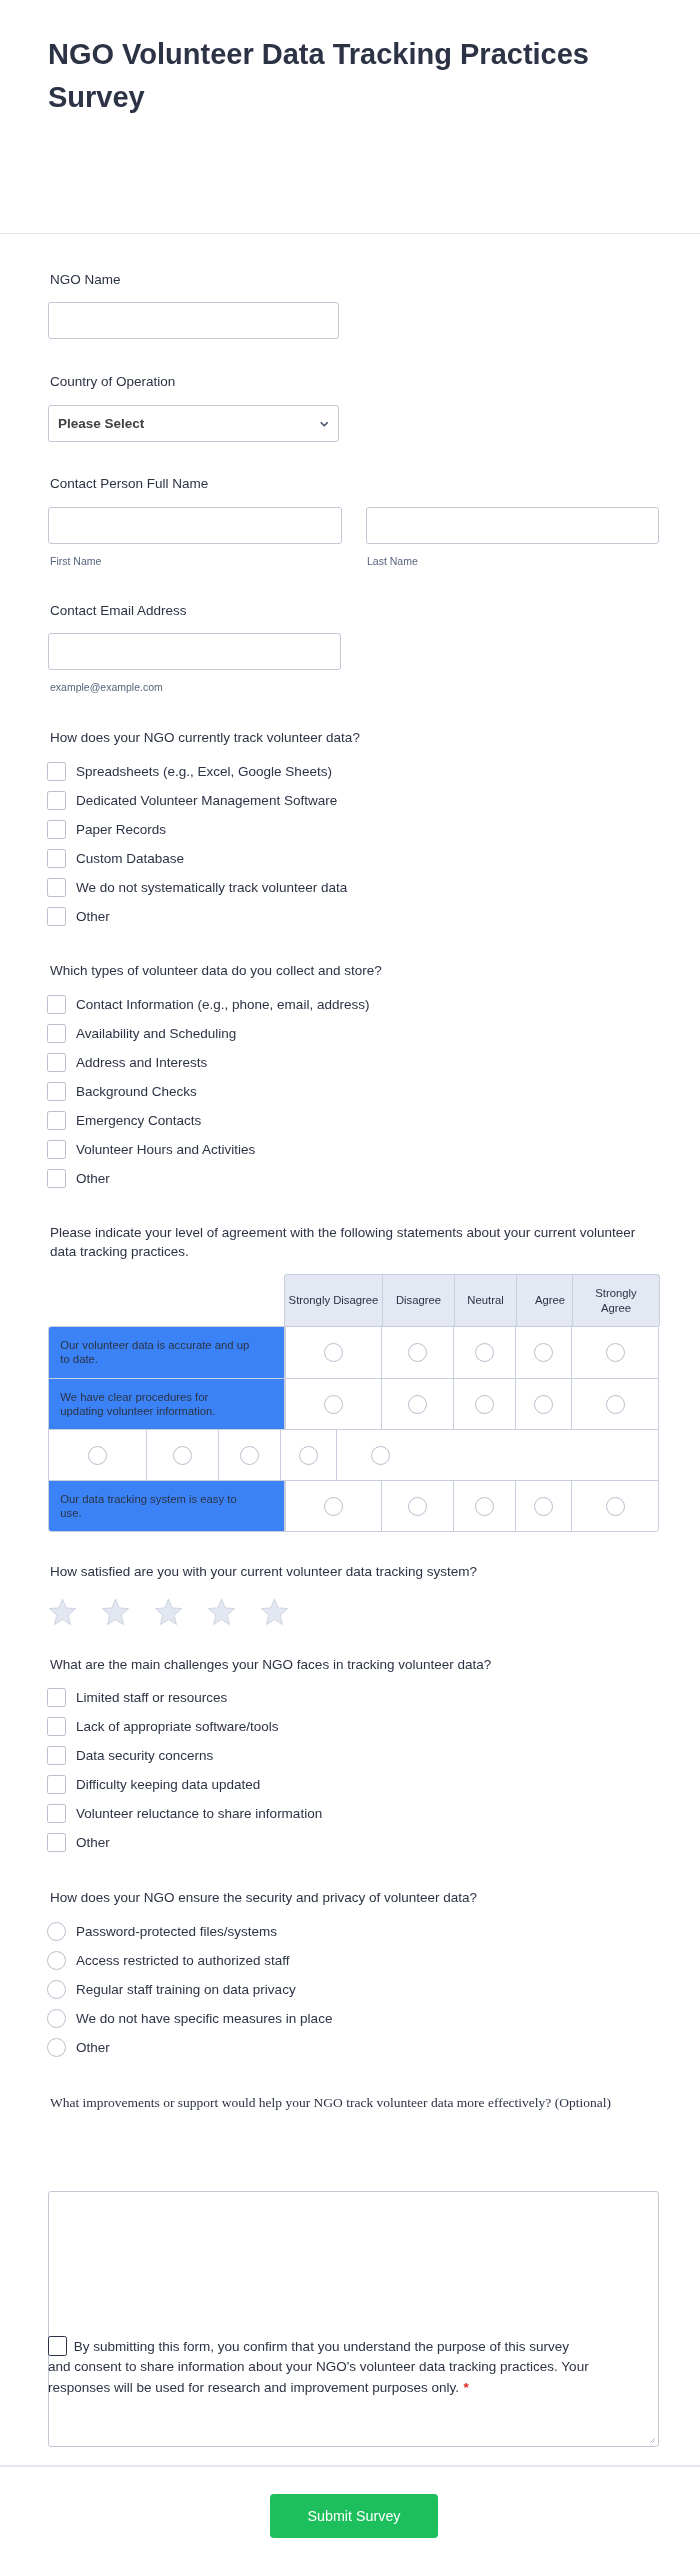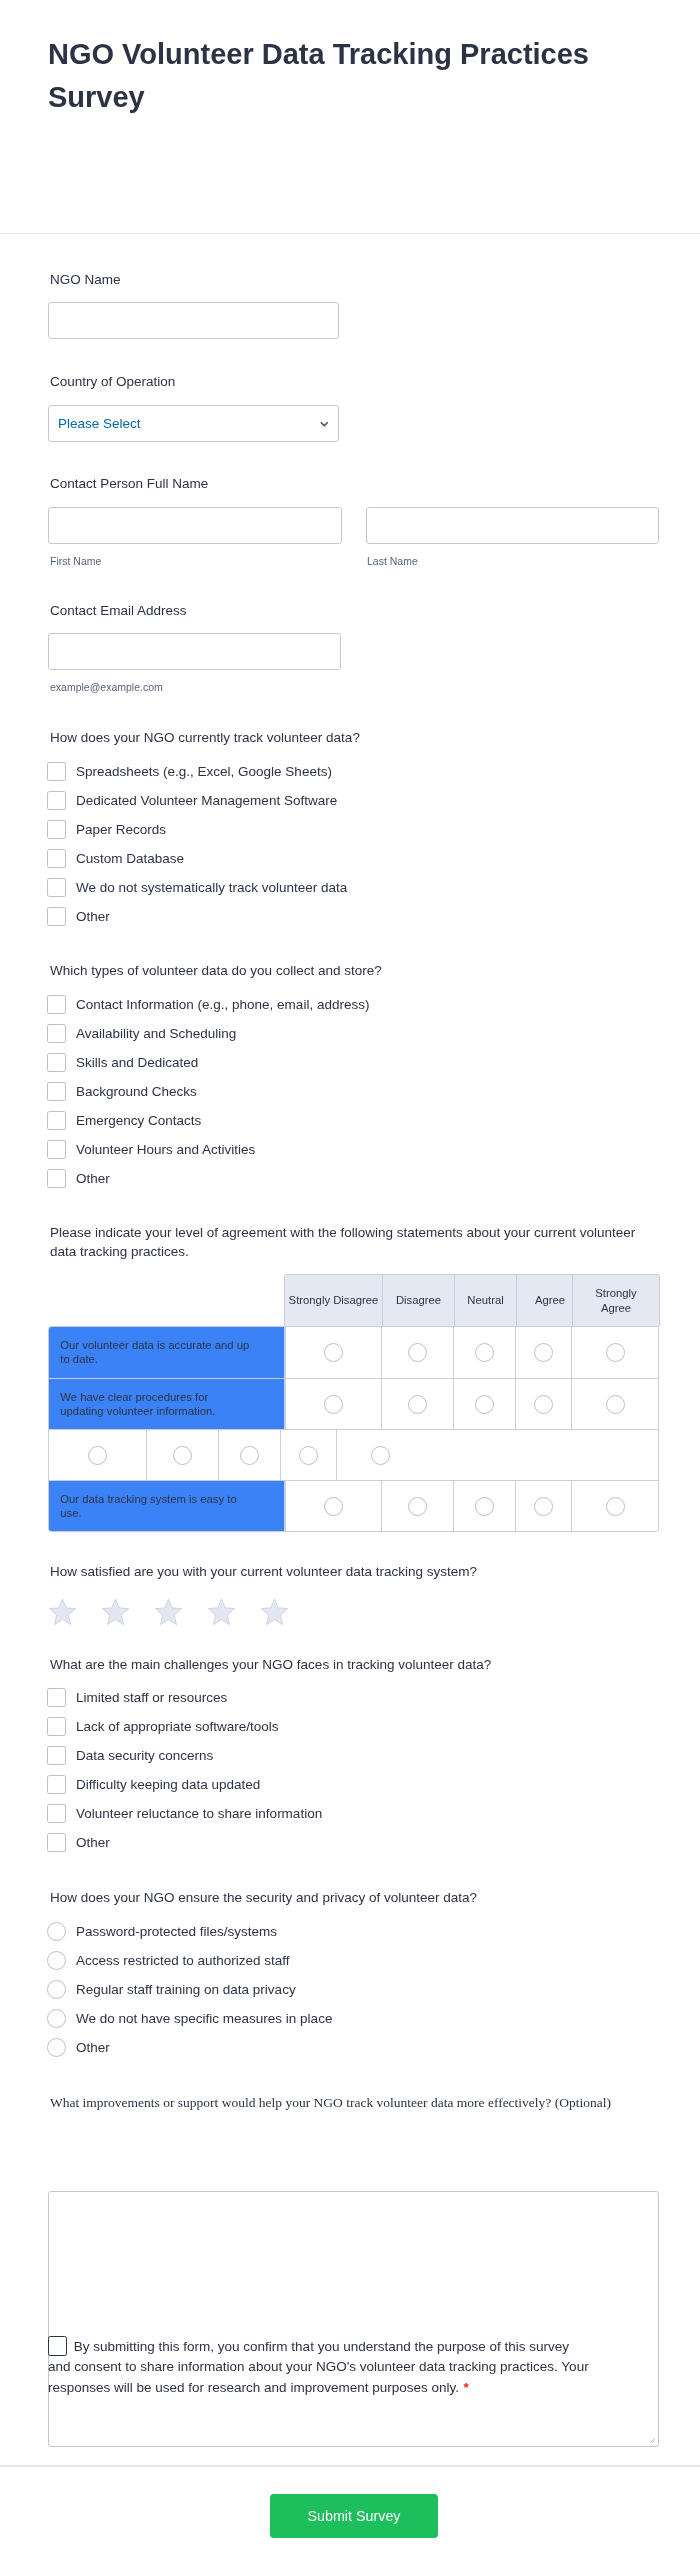--- a/index.html
+++ b/index.html
@@ -8,21 +8,21 @@
 
   .header { position: absolute; left: 0; top: 0; width: 700px; height: 234px; border-bottom: 1.5px solid #e6e8ef; }
   .title { position: absolute; left: 48px; top: 33px; width: 602px; font-size: 29px; font-weight: bold; line-height: 43px; color: #2c3345; }
   .subtitle { position: absolute; left: 48px; top: 122px; width: 587px; font-size: 14px; line-height: 23px; color: #57647e; }
 
   .q-label { position: absolute; left: 50px; font-size: 13.5px; line-height: 19.6px; color: #2c3345; }
   .input { position: absolute; height: 37px; border: 0.8px solid #c3c8d4; border-radius: 3px; background: #fff; }
   .sublabel { position: absolute; font-size: 10.5px; color: #57647e; }
 
   .select { position: absolute; left: 48px; top: 405px; width: 291px; height: 37px; border: 0.8px solid #c3c8d4; border-radius: 3px; background: #fff; }
-  .select .ph { position: absolute; left: 9px; top: 9.8px; font-size: 13.5px; color: #0369a1; }
+  .select .ph { position: absolute; left: 9px; top: 9.8px; font-size: 13.5px; color: #404040; font-weight: bold; }
   .select .chev { position: absolute; right: 9px; top: 12.8px; width: 10.5px; height: 10.5px; }
 
   .opt-list { position: absolute; left: 47px; }
   .opt { position: relative; height: 29px; }
   .cb { position: absolute; left: 0; top: 0; width: 19px; height: 19px; border: 0.8px solid #b9bfcc; border-radius: 2.3px; background: #fff; }
   .rb { position: absolute; left: 0; top: 0; width: 19px; height: 19px; border: 0.8px solid #b9bfcc; border-radius: 50%; background: #fff; }
   .opt-text { position: absolute; left: 29px; top: 0.8px; font-size: 13.5px; line-height: 18px; color: #2c3345; white-space: nowrap; }
 
   .matrix { position: absolute; left: 48px; top: 1274px; width: 611px; }
   .mhead { position: absolute; left: 236px; top: 0; height: 52px; display: flex; border: 0.8px solid #c8cedb; border-bottom: none; border-radius: 3px 3px 0 0; background: #e4e8f3; overflow: hidden; }
@@ -110,21 +110,21 @@
   <div class="opt">
       <span class="cb"></span>
       <span class="opt-text">Contact Information (e.g., phone, email, address)</span>
     </div>
   <div class="opt">
       <span class="cb"></span>
       <span class="opt-text">Availability and Scheduling</span>
     </div>
   <div class="opt">
       <span class="cb"></span>
-      <span class="opt-text">Skills and Dedicated</span>
+      <span class="opt-text">Address and Interests</span>
     </div>
   <div class="opt">
       <span class="cb"></span>
       <span class="opt-text">Background Checks</span>
     </div>
   <div class="opt">
       <span class="cb"></span>
       <span class="opt-text">Emergency Contacts</span>
     </div>
   <div class="opt">

